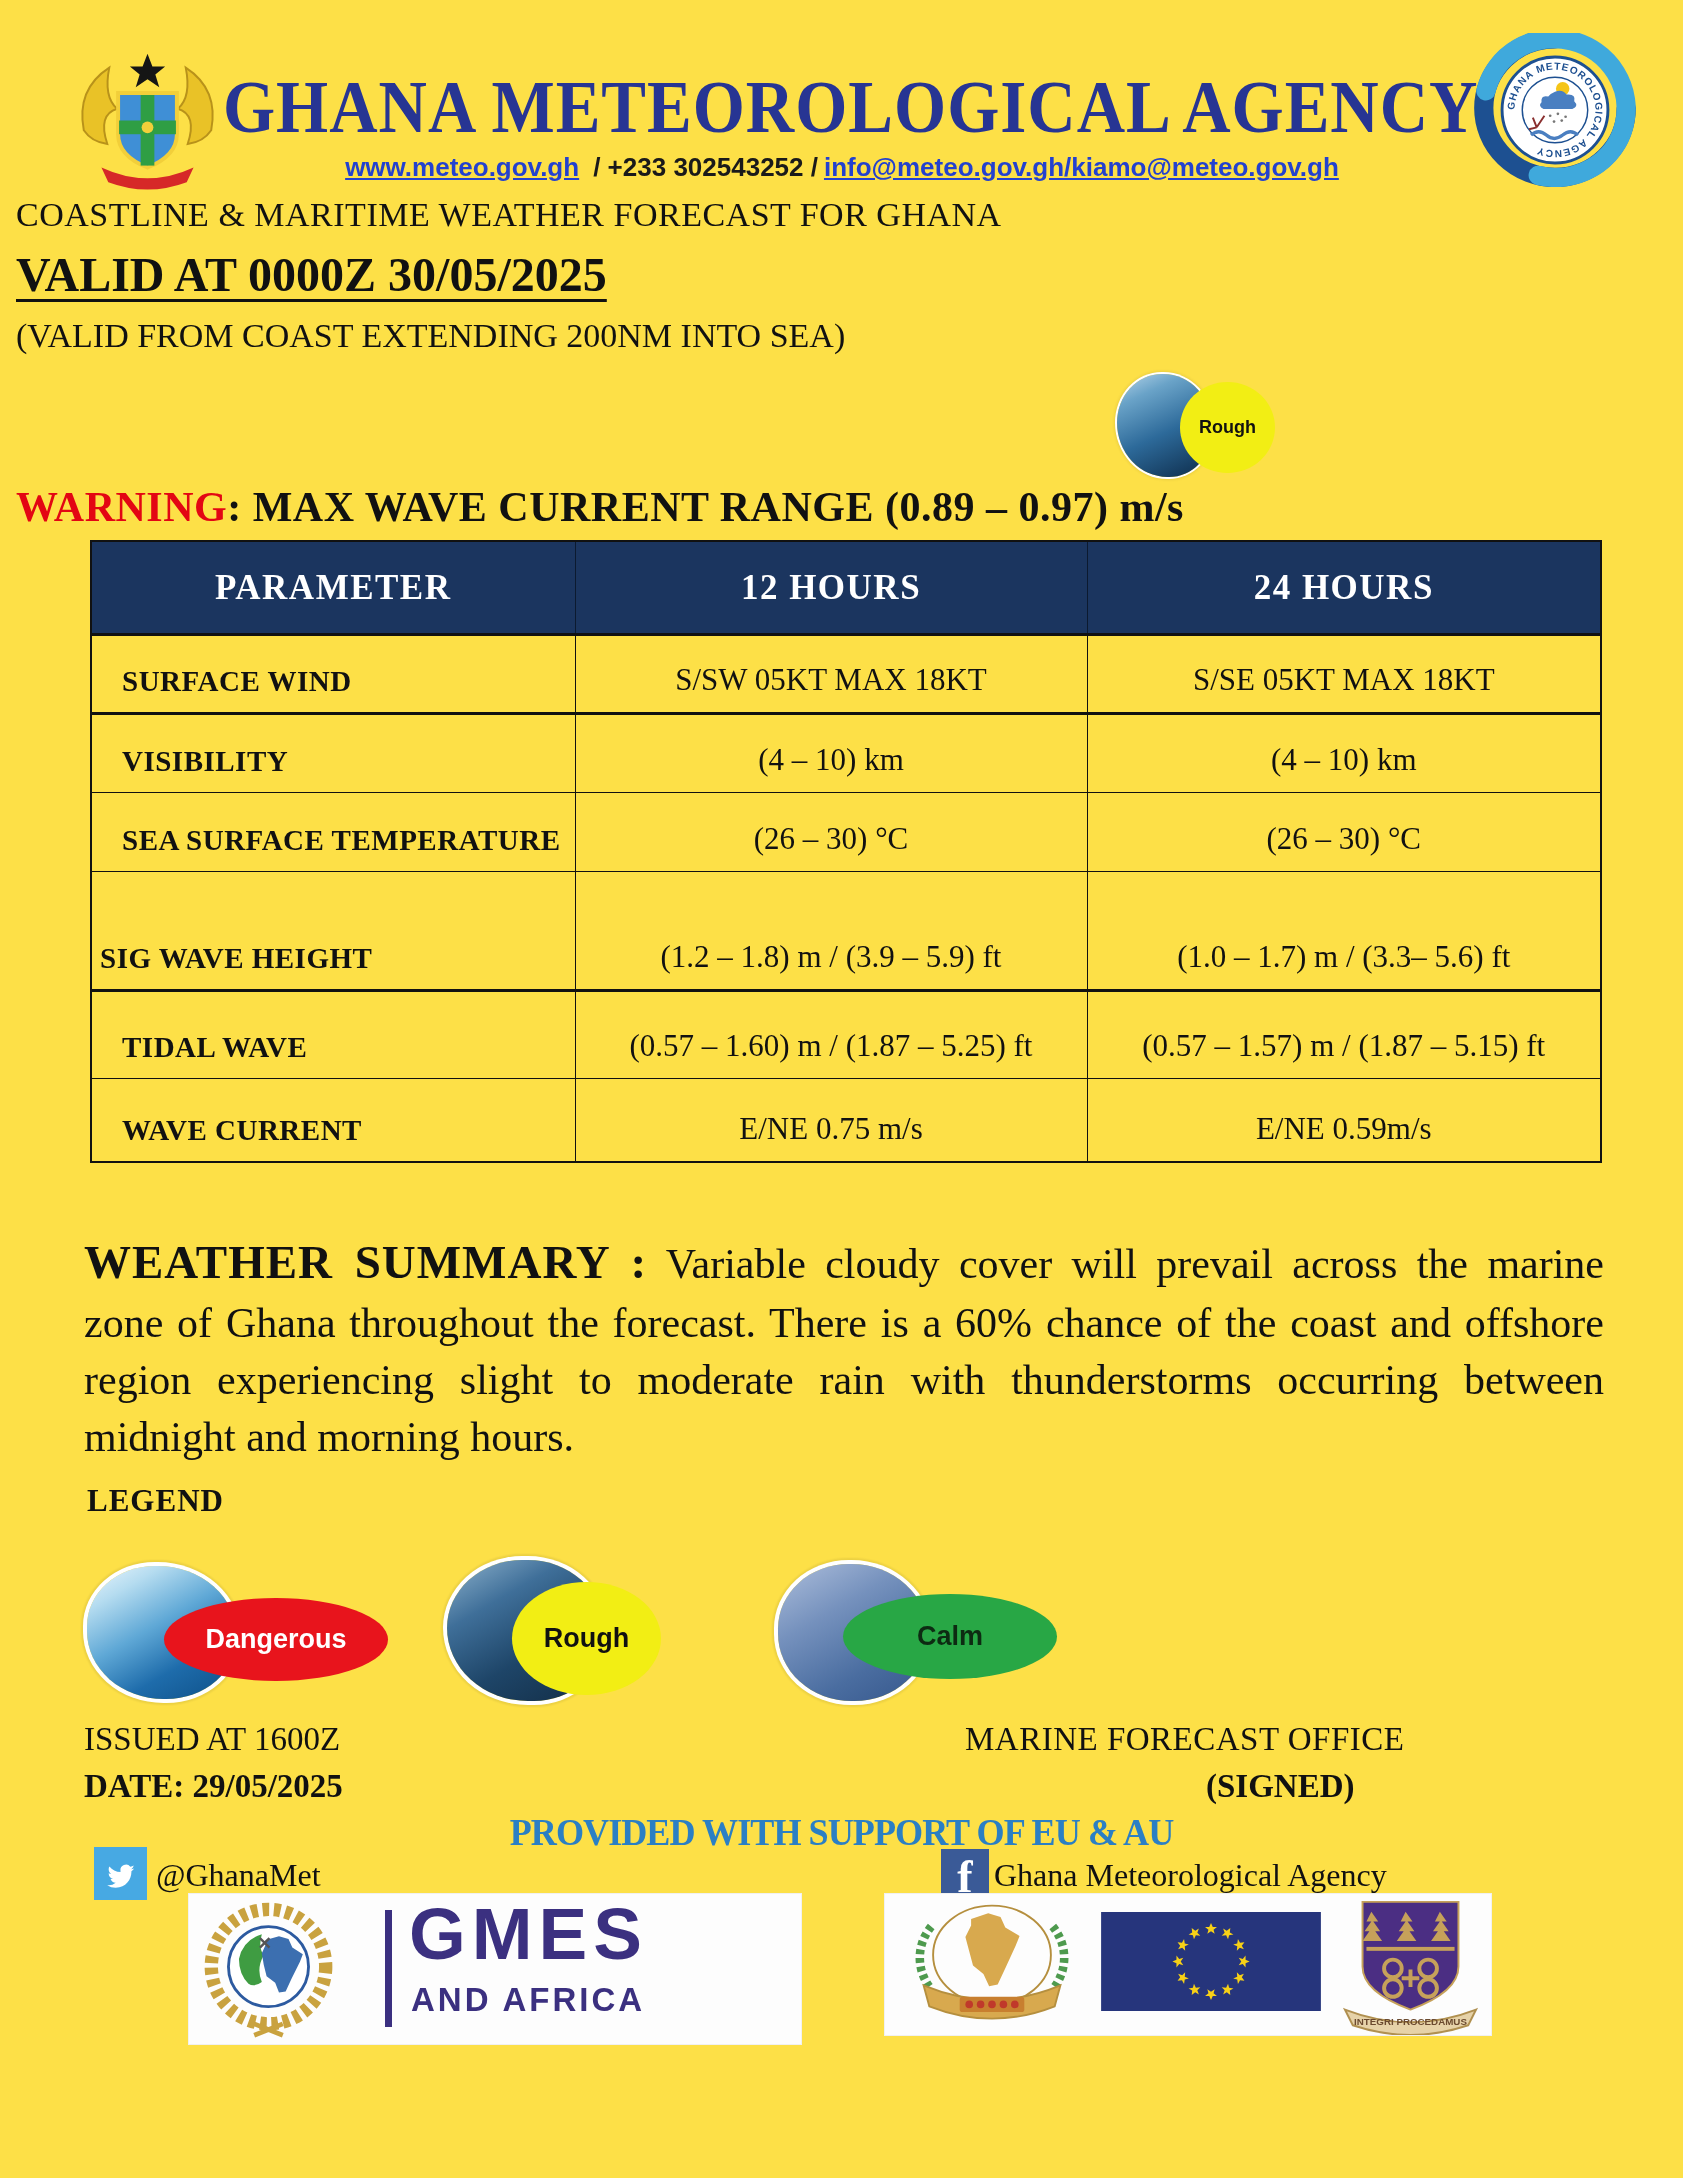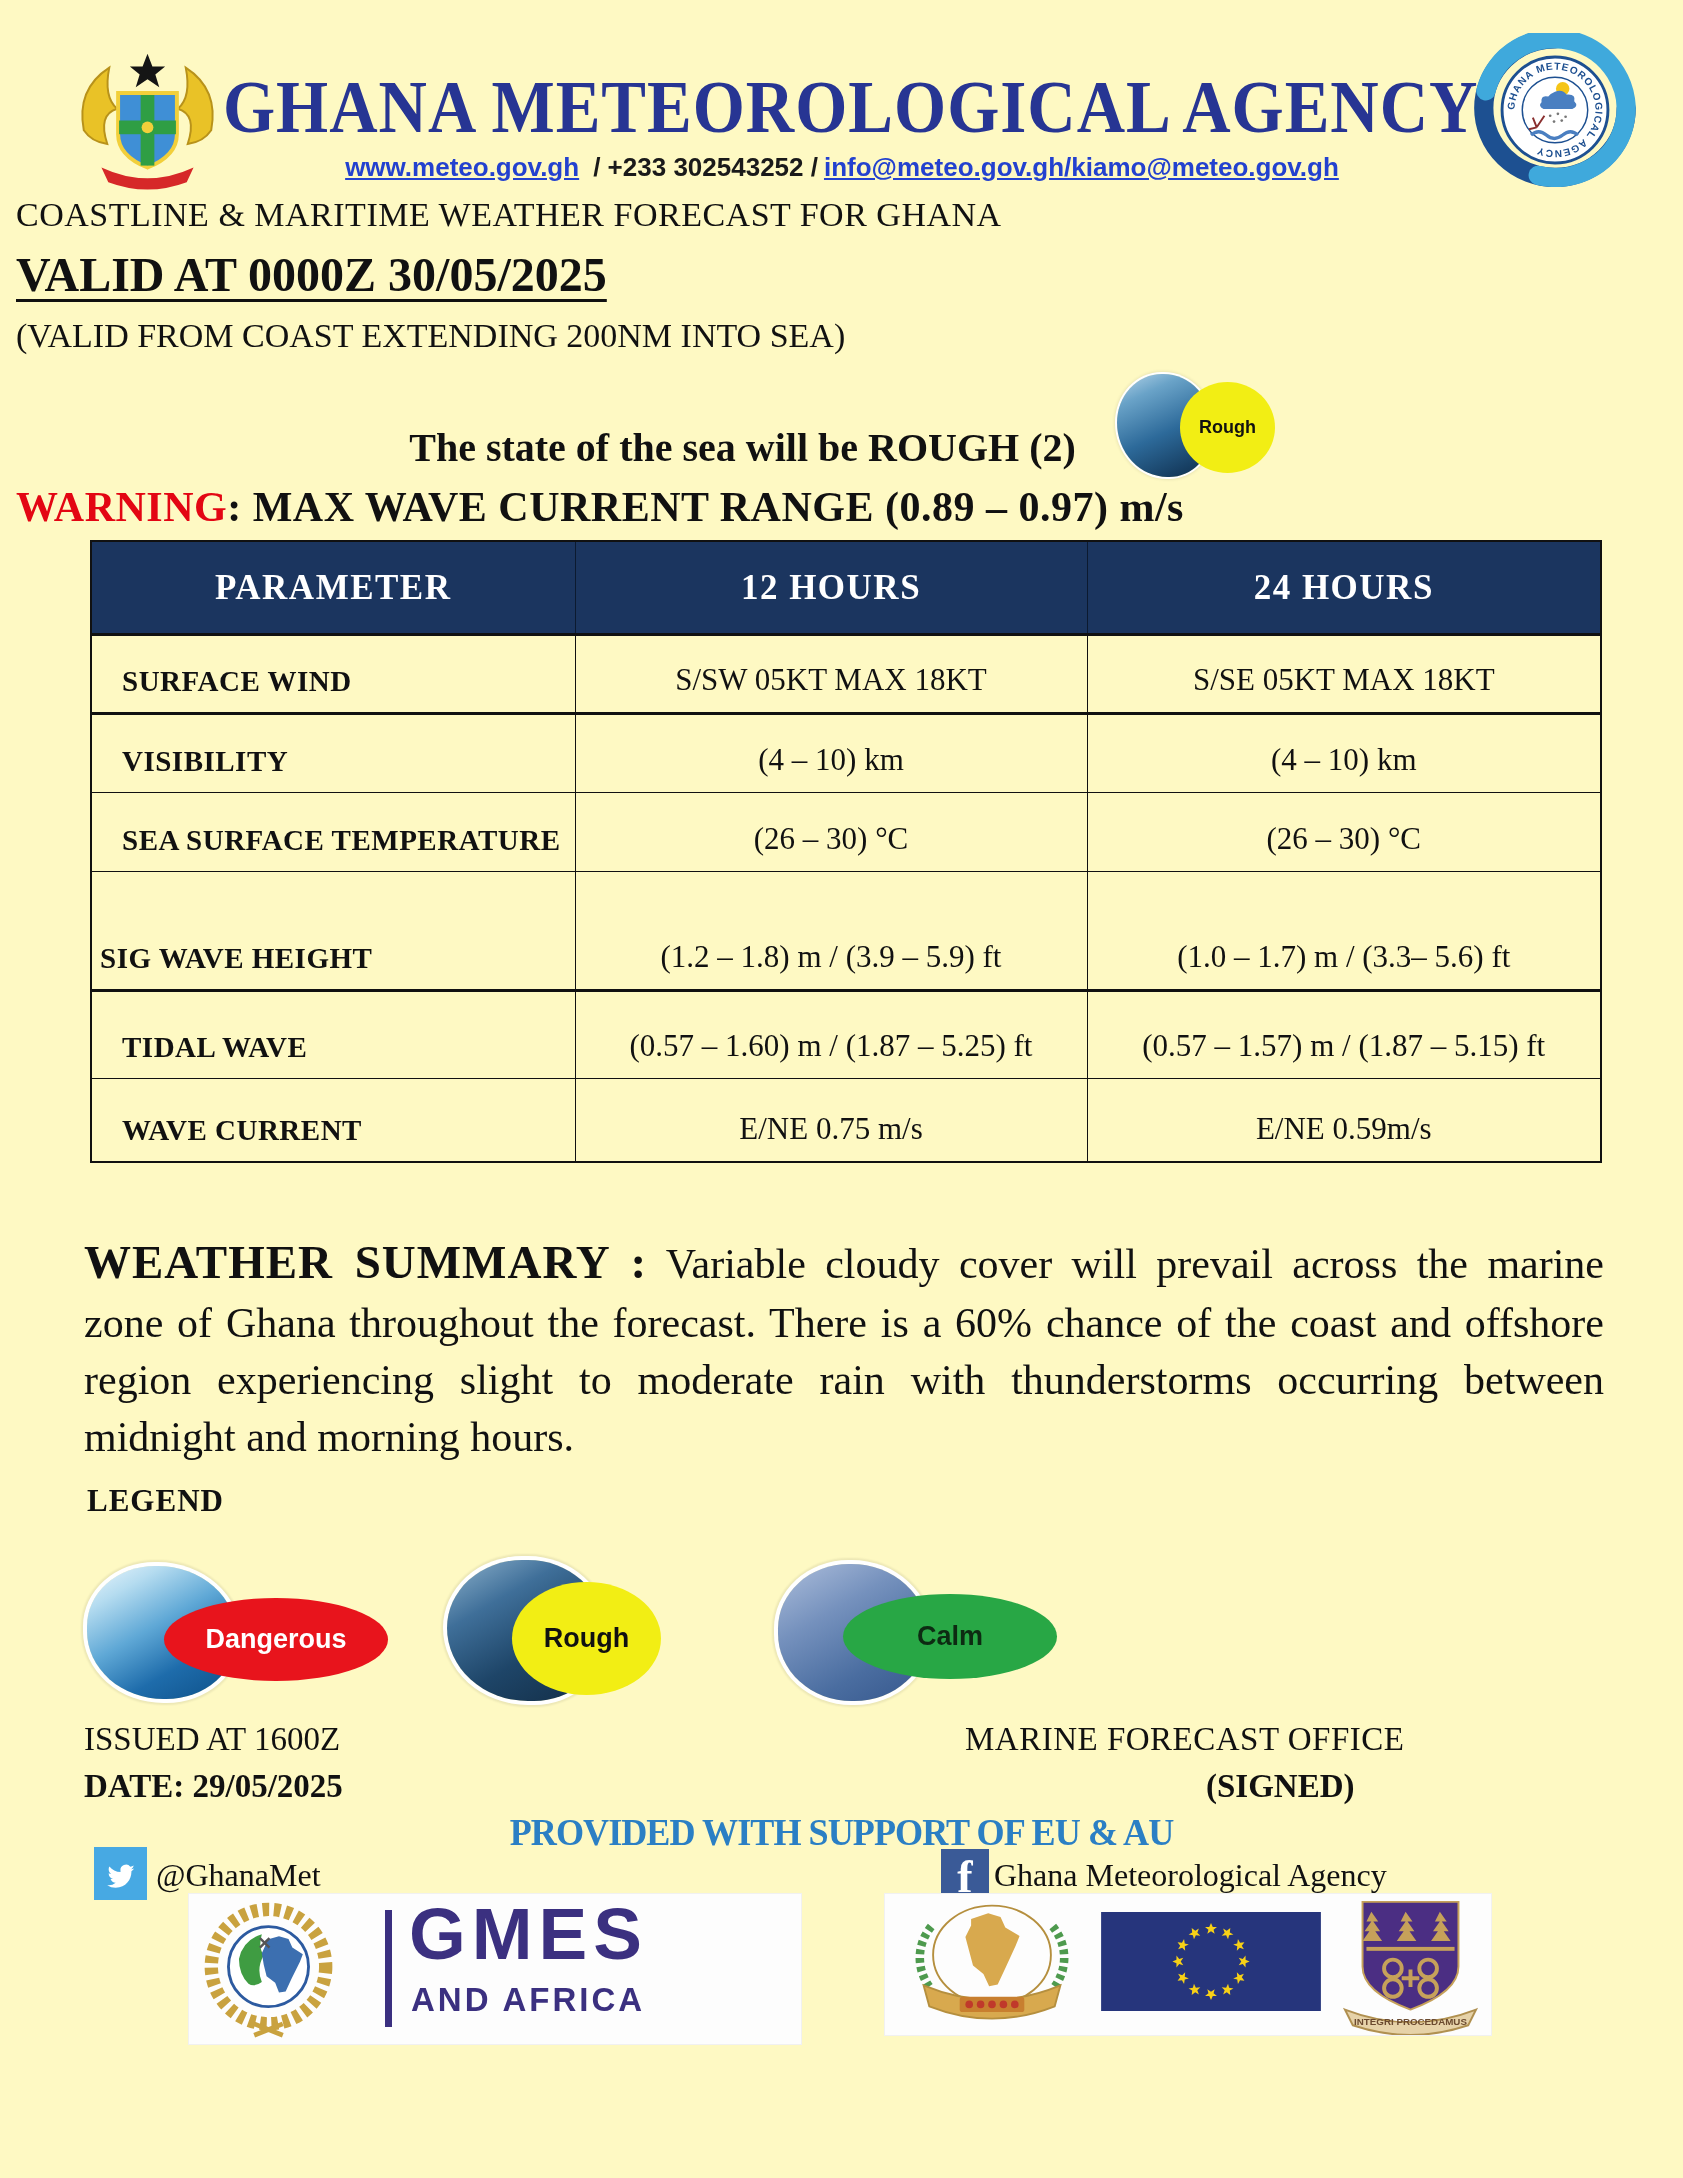--- a/index.html
+++ b/index.html
@@ -1,16 +1,16 @@
 <!DOCTYPE html>
 <html><head>
 <meta charset="utf-8">
 <style>
   html,body{margin:0;padding:0;background:#ffffff;}
-  #page{position:relative;width:1683px;height:2178px;background:#fef9c3;overflow:hidden;
+  #page{position:relative;width:1683px;height:2178px;background:#fde047;overflow:hidden;
         font-family:"Liberation Serif","DejaVu Serif",serif;color:#111;}
   .abs{position:absolute;}
 
   
   .agency-title{left:223px;top:65px;width:1238px;text-align:center;font-size:67px;font-weight:bold;
         color:#273593;letter-spacing:1px;white-space:nowrap;transform:scaleY(1.10);transform-origin:top center;}
   .contact-line{left:223px;top:152px;width:1238px;text-align:center;
         font-family:"Liberation Sans",sans-serif;font-size:26px;font-weight:bold;color:#1a1a1a;}
   .contact-line a{color:#2341cf;text-decoration:underline;cursor:pointer;}
   .contact-sep{padding:0 6px;margin-left:8px;}
@@ -133,21 +133,20 @@
         <circle cx="92" cy="91" r="1.4"></circle>
     </g>
     <path d="M66,98 l8,-12 m-8,12 l-4,-10 m4,10 l-8,2" stroke="#8a2f2f" stroke-width="2" fill="none"></path>
     <path d="M60,106 q8,-7 16,0 q8,7 17,0 q8,-7 16,0" fill="none" stroke="#4a7fc1" stroke-width="3.5"></path>
   </svg>
 
   <div class="abs h-center h-forecast">COASTLINE &amp; MARITIME WEATHER FORECAST FOR GHANA</div>
   <div class="abs h-center h-valid">VALID AT 0000Z 30/05/2025</div>
   <div class="abs h-center h-validfrom">(VALID FROM COAST EXTENDING 200NM INTO SEA)</div>
 
-  <div class="abs h-seastate">The state of the sea will be ROUGH (2)</div>
   <div class="abs badge">
     <span class="badge-sea"></span>
     <span class="badge-pill">Rough</span>
   </div>
 
   <div class="abs h-center h-warning">
     <span class="warn-red">WARNING</span><span>: MAX WAVE CURRENT RANGE  (0.89 – 0.97) m/s</span>
   </div>
 
   <table class="fc-table">

